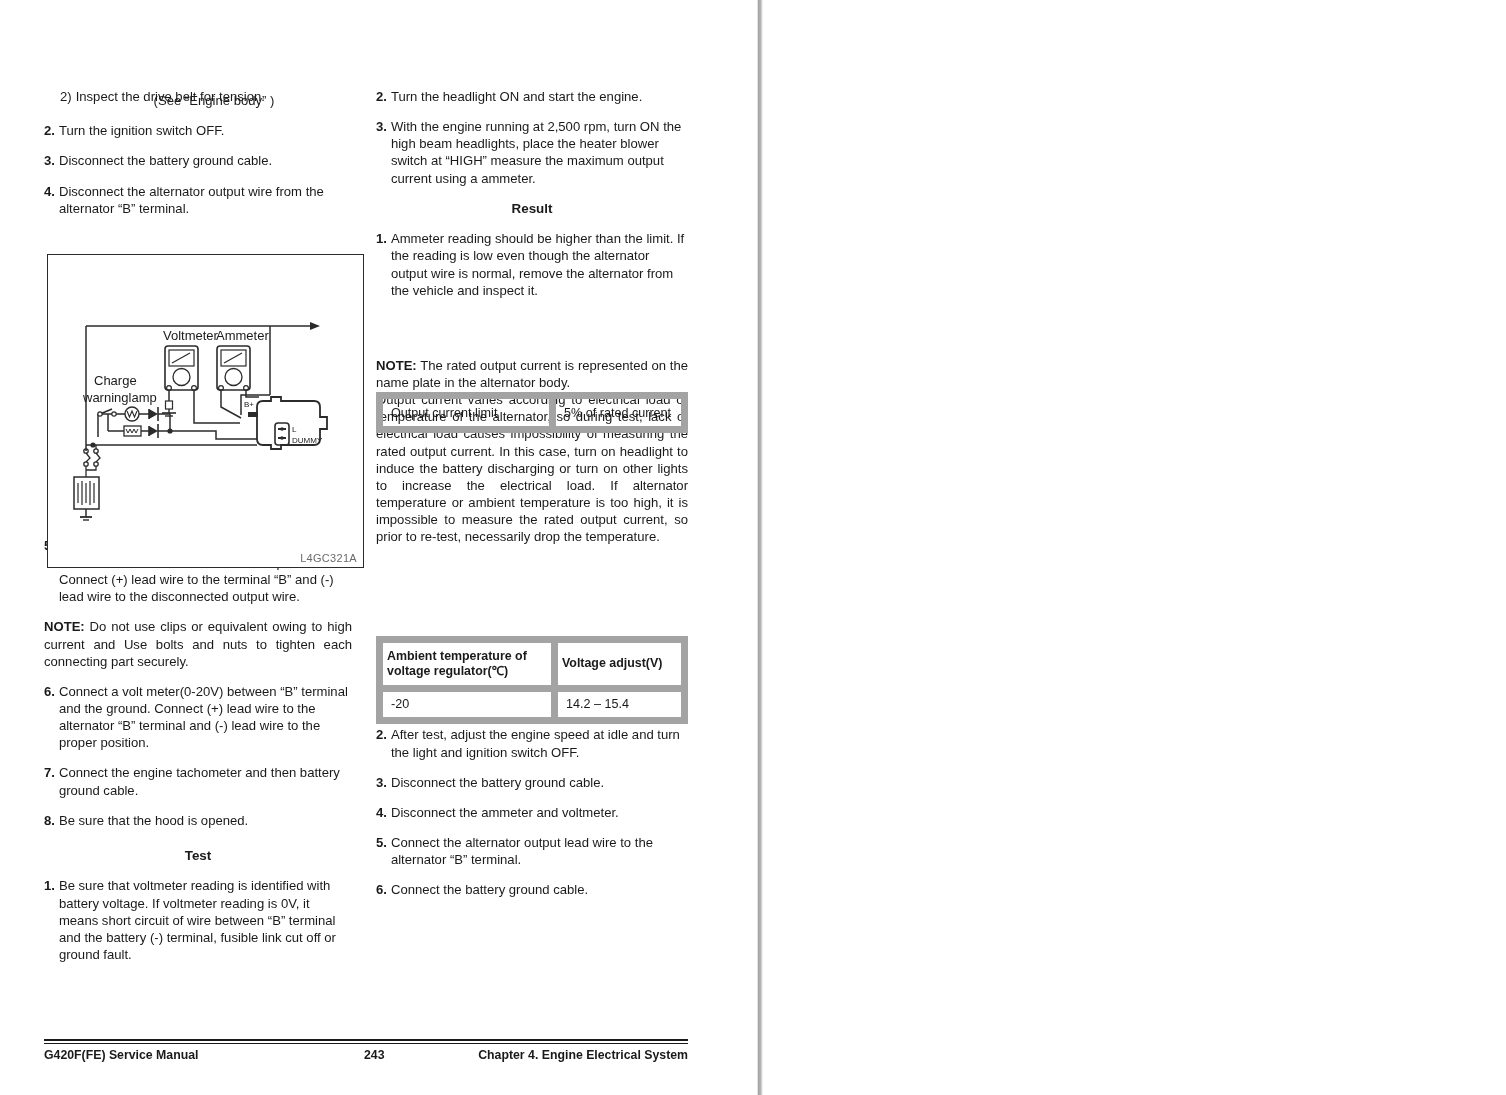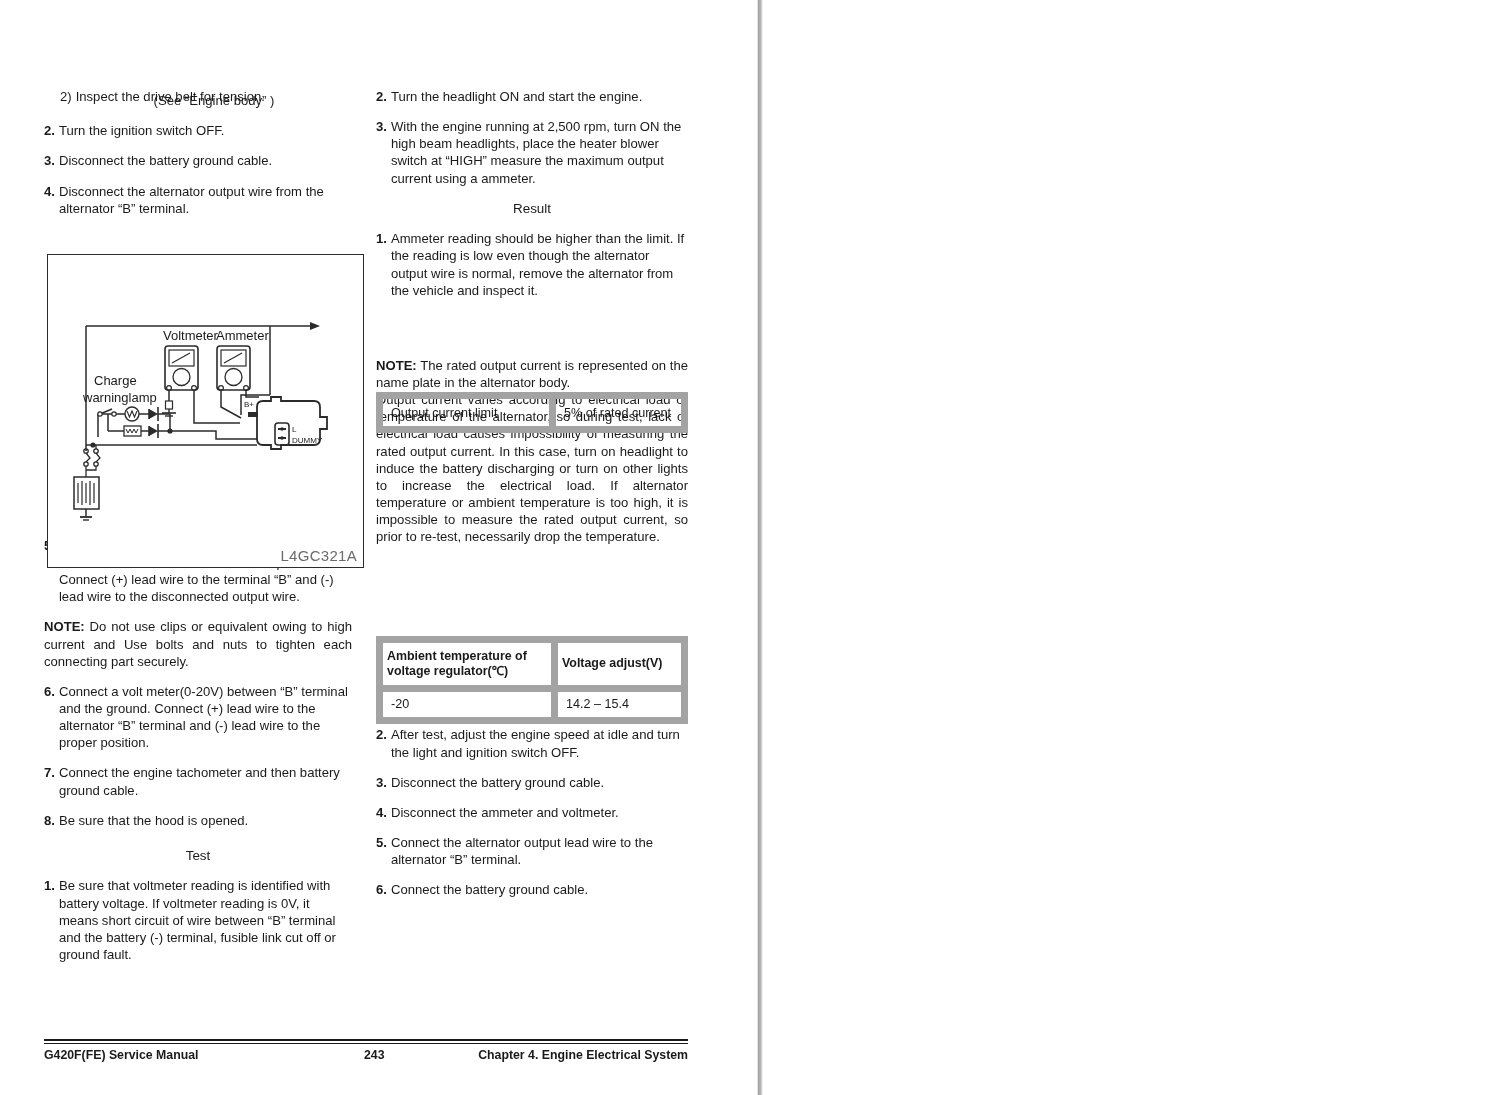--- a/index.html
+++ b/index.html
@@ -22,26 +22,26 @@
   #col-2{left:376px;top:88px;width:312px;}
 
   p{margin:0 0 13px 0;text-align:center;}
   .step{display:flex;}
   .step .num{font-weight:bold;flex:0 0 auto;padding-right:4px;white-space:nowrap;}
   .step .body{flex:1 1 auto;}
   .sub{padding-left:16px;}
   .sub .num{font-weight:normal;}
   .note{text-align:justify;margin:0 0 13px 0;}
   .note b{font-weight:bold;}
-  .heading{font-weight:normal;margin:0 0 13px 0;font-size:13.4px;}
+  .heading{font-weight:bold;margin:0 0 13px 0;font-size:13.4px;}
 
   
   .figbox{position:absolute;border:1px solid #2b2b2b;background:#fff;padding-left:16px;}
   #wiring-figure{left:47px;top:254px;width:299px;height:312px;}
-  .figcode{position:absolute;right:6px;bottom:3px;font-size:15px;color:#6b6b6b;
+  .figcode{position:absolute;right:6px;bottom:3px;font-size:11px;color:#6b6b6b;
            letter-spacing:.3px;}
   #wiring-svg{position:absolute;left:0;top:0;}
 
   
   table{border-collapse:collapse;font-size:12.6px;}
   .tbl{position:absolute;}
   .tbl td,.tbl th{border:7px solid #a3a3a3;padding:5px 8px;}
   #output-limit-table{left:376px;top:392px;width:312px;}
   #output-limit-table td{height:17px;}
   #output-limit-table td:first-child{width:150px;}

